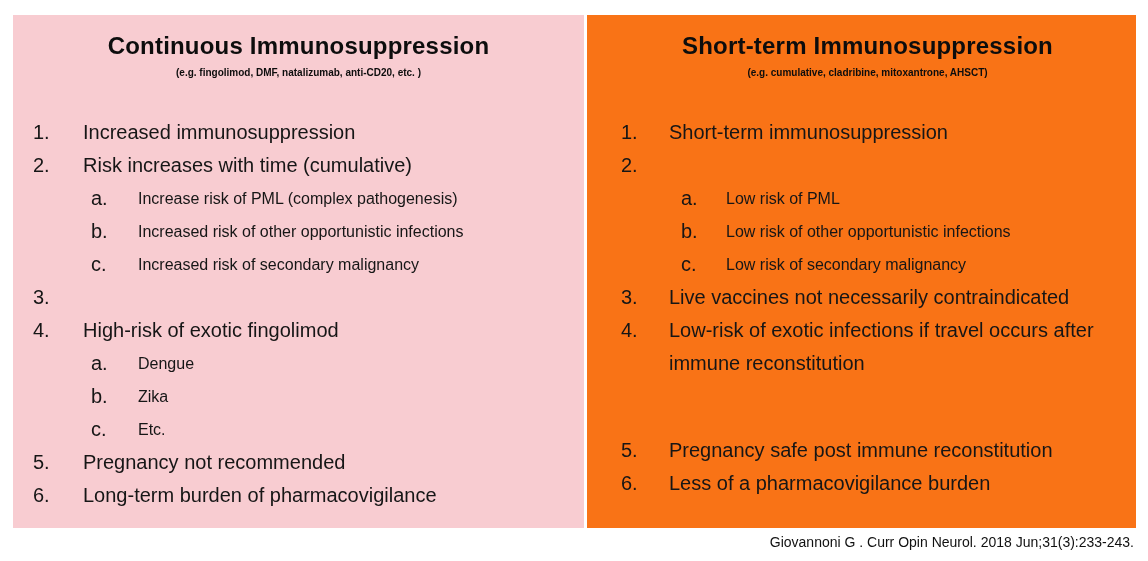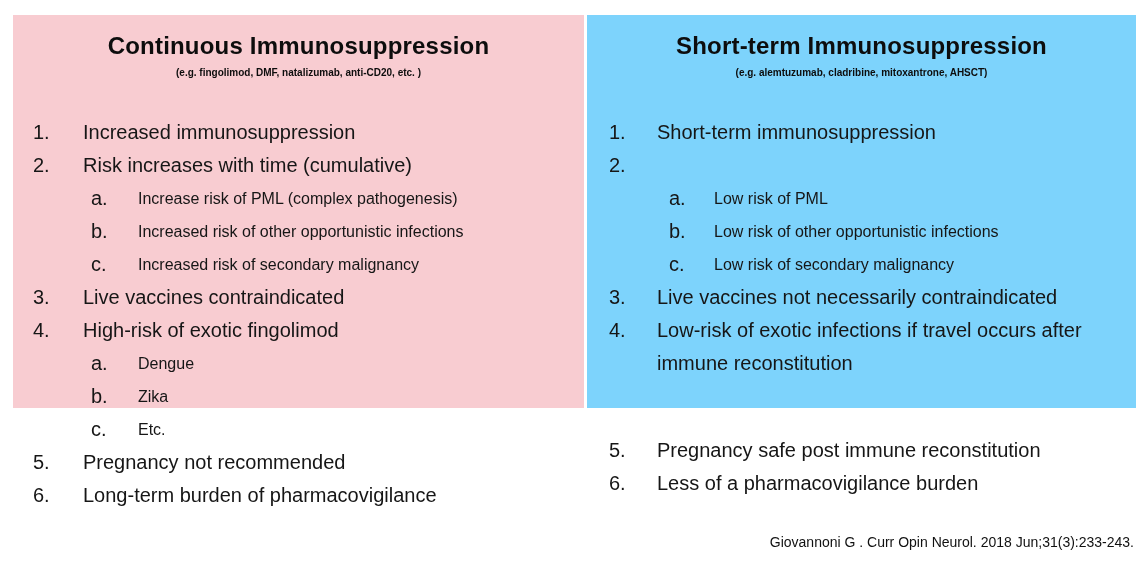--- a/index.html
+++ b/index.html
@@ -17,21 +17,21 @@
     overflow: hidden;
   }
   .layout {
     position: absolute;
     top: 15px;
     left: 13px;
     display: flex;
     gap: 3px;
   }
   .panel {
-    height: 393px;
+    height: 513px;
     box-sizing: border-box;
   }
   .panel.continuous { width: 571px; }
   .panel.shortterm  { width: 549px; }
 
   .panel-header {
     text-align: center;
     padding-top: 17px;
   }
   .panel-title {
@@ -126,21 +126,20 @@
           <div class="subrow">
             <span class="num">b.</span>
             <span class="txt">Increased risk of other opportunistic infections</span>
           </div>
           <div class="subrow">
             <span class="num">c.</span>
             <span class="txt">Increased risk of secondary malignancy</span>
           </div>
           <div class="row">
             <span class="num">3.</span>
-            <span class="txt">Live vaccines contraindicated</span>
           </div>
           <div class="row">
             <span class="num">4.</span>
             <span class="txt">High-risk of exotic fingolimod</span>
           </div>
           <div class="subrow">
             <span class="num">a.</span>
             <span class="txt">Dengue</span>
           </div>
           <div class="subrow">
@@ -155,24 +154,24 @@
             <span class="num">5.</span>
             <span class="txt">Pregnancy not recommended</span>
           </div>
           <div class="row">
             <span class="num">6.</span>
             <span class="txt">Long-term burden of pharmacovigilance</span>
           </div>
         </div>
     </div>
 
-    <div class="panel shortterm" style="background: #7dd3fc;">
+    <div class="panel shortterm" style="background: #f97316; padding-left: 12px;">
       <div class="panel-header">
         <div class="panel-title">Short-term Immunosuppression</div>
-        <div class="panel-subtitle">(e.g. alemtuzumab, cladribine, mitoxantrone, AHSCT)</div>
+        <div class="panel-subtitle">(e.g. cumulative, cladribine, mitoxantrone, AHSCT)</div>
       </div>
       <div class="list">
           <div class="row">
             <span class="num">1.</span>
             <span class="txt">Short-term immunosuppression</span>
           </div>
           <div class="row">
             <span class="num">2.</span>
           </div>
           <div class="subrow">

